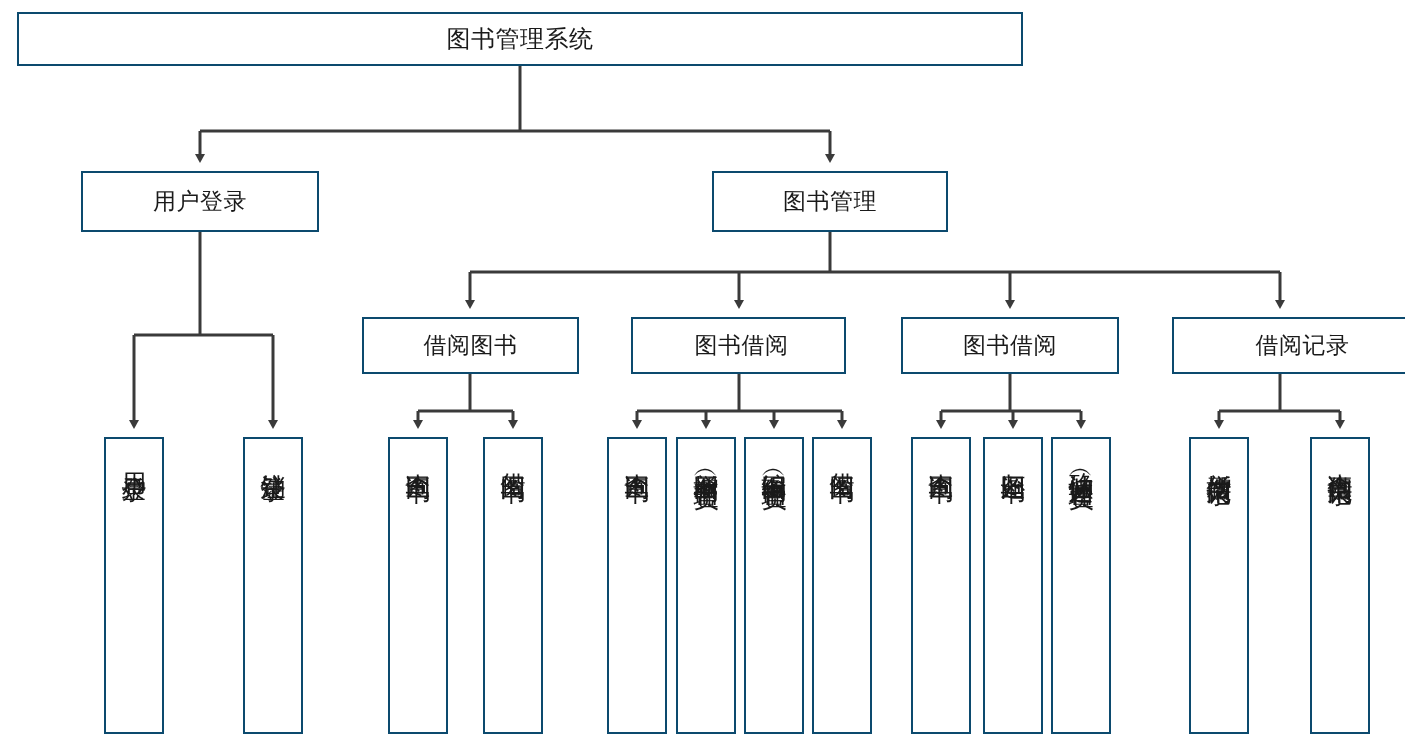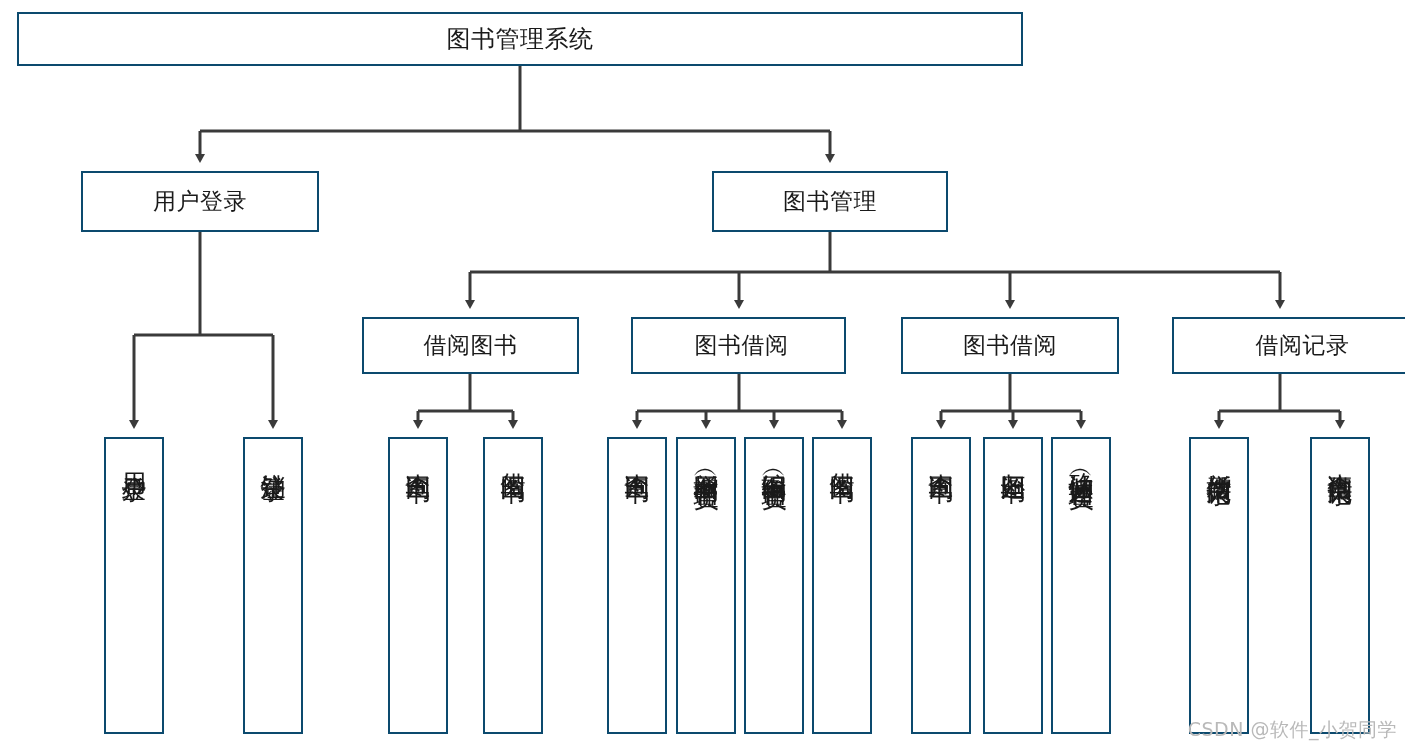--- a/index.html
+++ b/index.html
@@ -185,15 +185,14 @@
     <span class="label">确认归还（管理员）</span>
   </div>
 
   <div class="node vert" style="left:1189px; top:437px; width:60px; height:297px;">
     <span class="label">新增借阅记录</span>
   </div>
   <div class="node vert" style="left:1310px; top:437px; width:60px; height:297px;">
     <span class="label">查询借阅记录</span>
   </div>
 
-  <div class="watermark">CSDN @软件_小贺同学</div>
 
 </div>
 
 </body></html>

